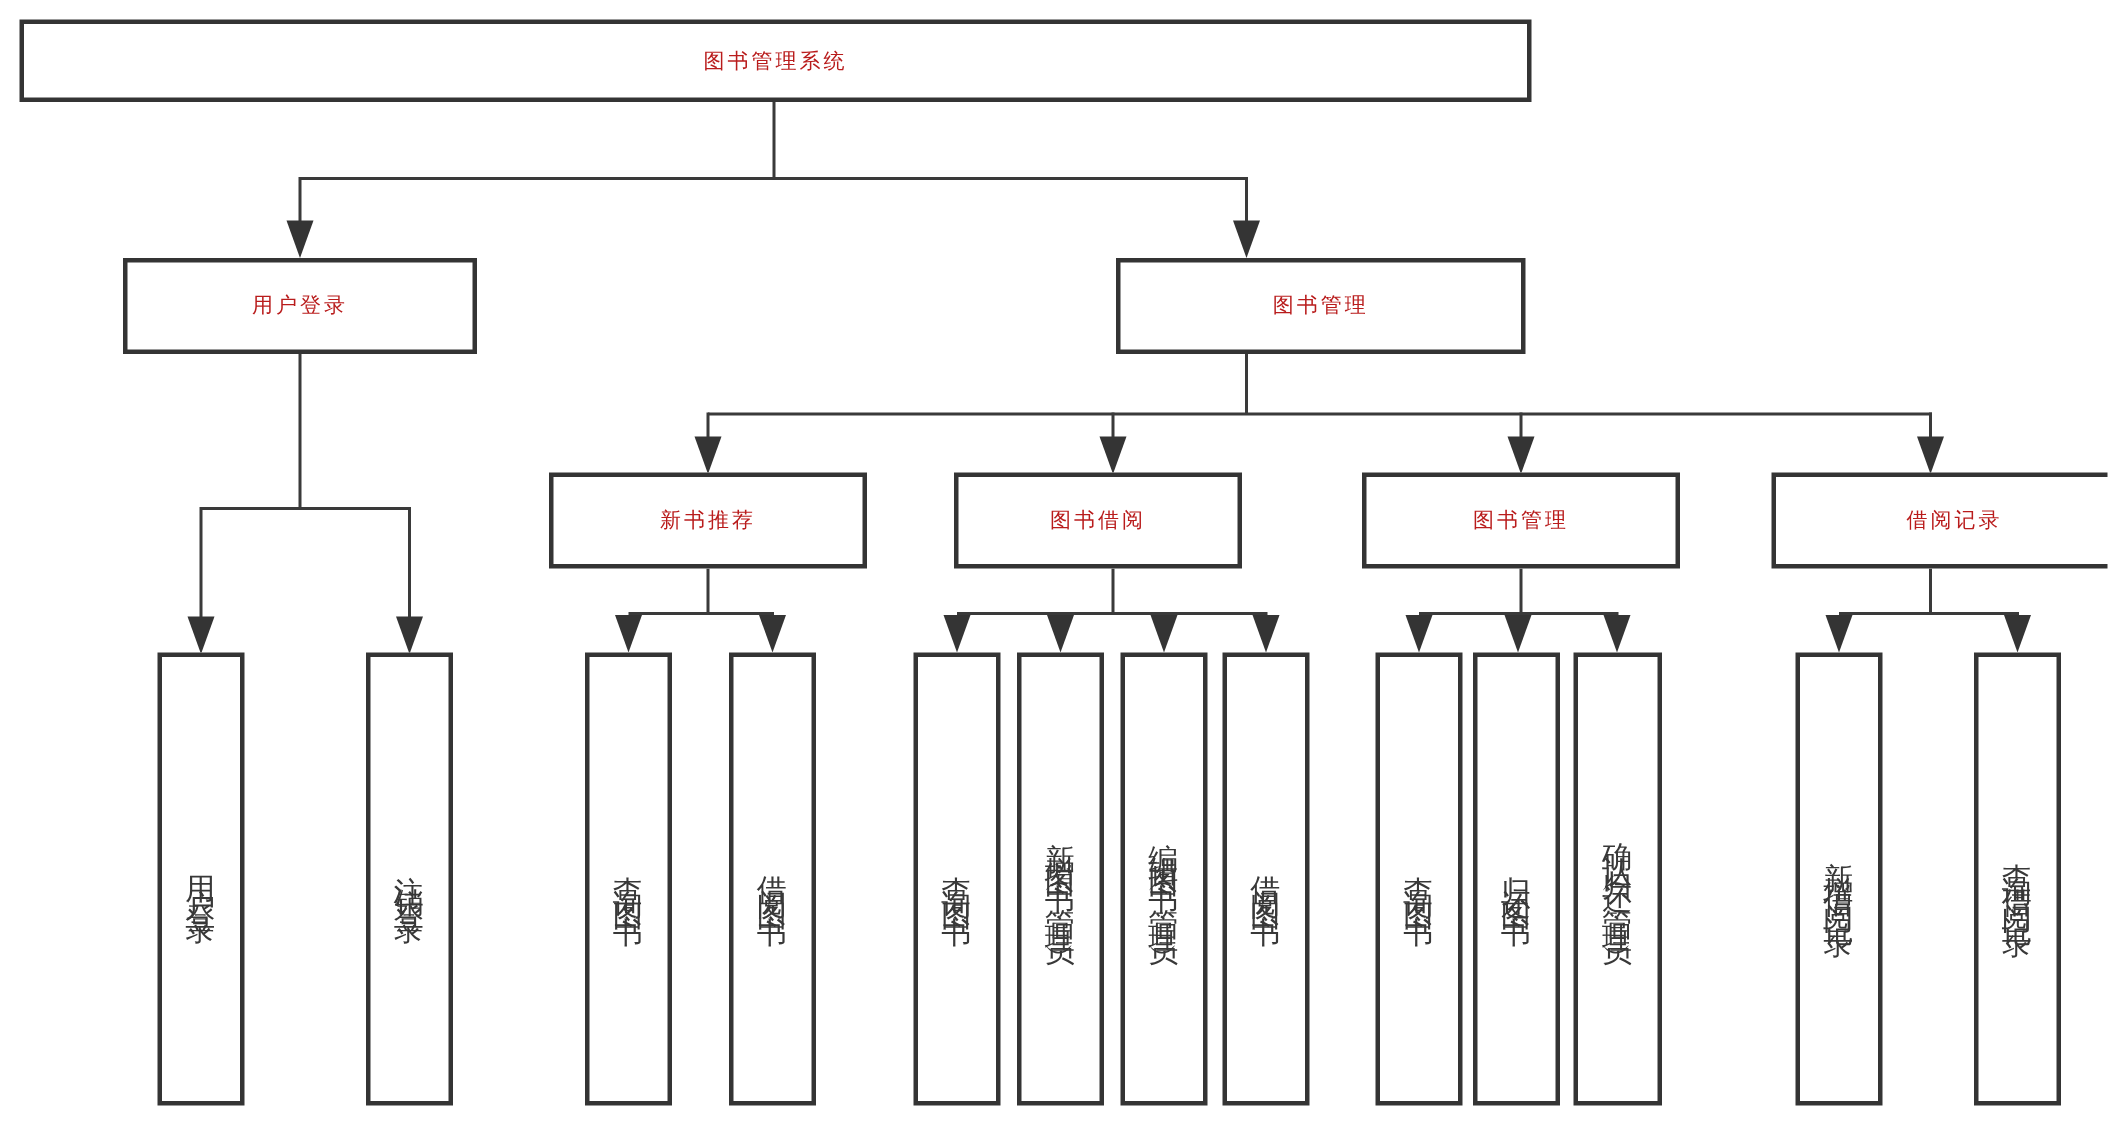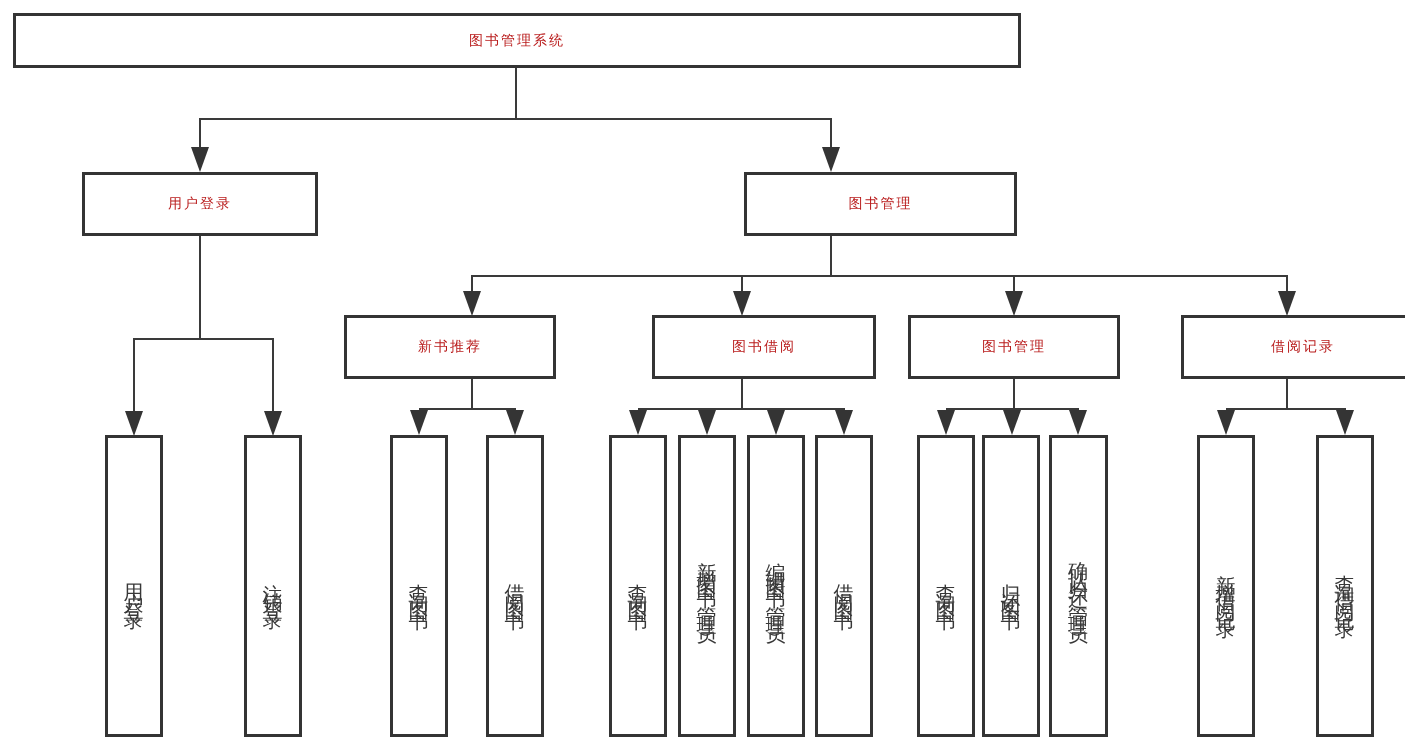--- a/index.html
+++ b/index.html
@@ -109,24 +109,24 @@
     <span>图书管理系统</span>
   </div>
 
   <div class="node hnode" style="left:82px;top:172px;width:236px;height:64px">
     <span>用户登录</span>
   </div>
   <div class="node hnode" style="left:744px;top:172px;width:273px;height:64px">
     <span>图书管理</span>
   </div>
 
-  <div class="node hnode" style="left:344px;top:315px;width:212px;height:64px">
+  <div class="node hnode" style="left:366px;top:315px;width:212px;height:64px">
     <span>新书推荐</span>
   </div>
-  <div class="node hnode" style="left:652px;top:315px;width:224px;height:64px">
+  <div class="node hnode" style="left:636px;top:315px;width:192px;height:64px">
     <span>图书借阅</span>
   </div>
   <div class="node hnode" style="left:908px;top:315px;width:212px;height:64px">
     <span>图书管理</span>
   </div>
   <div class="node hnode" style="left:1181px;top:315px;width:244px;height:64px">
     <span>借阅记录</span>
   </div>
 
   <div class="node leaf" style="left:105px;top:435px;width:58px;height:302px">

